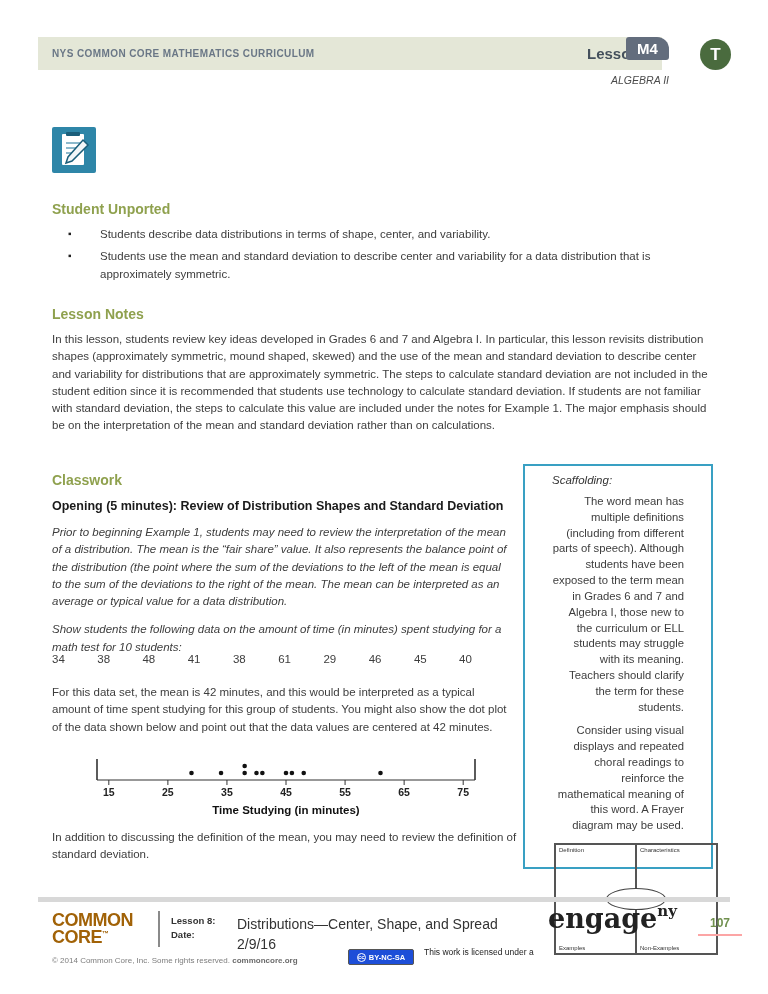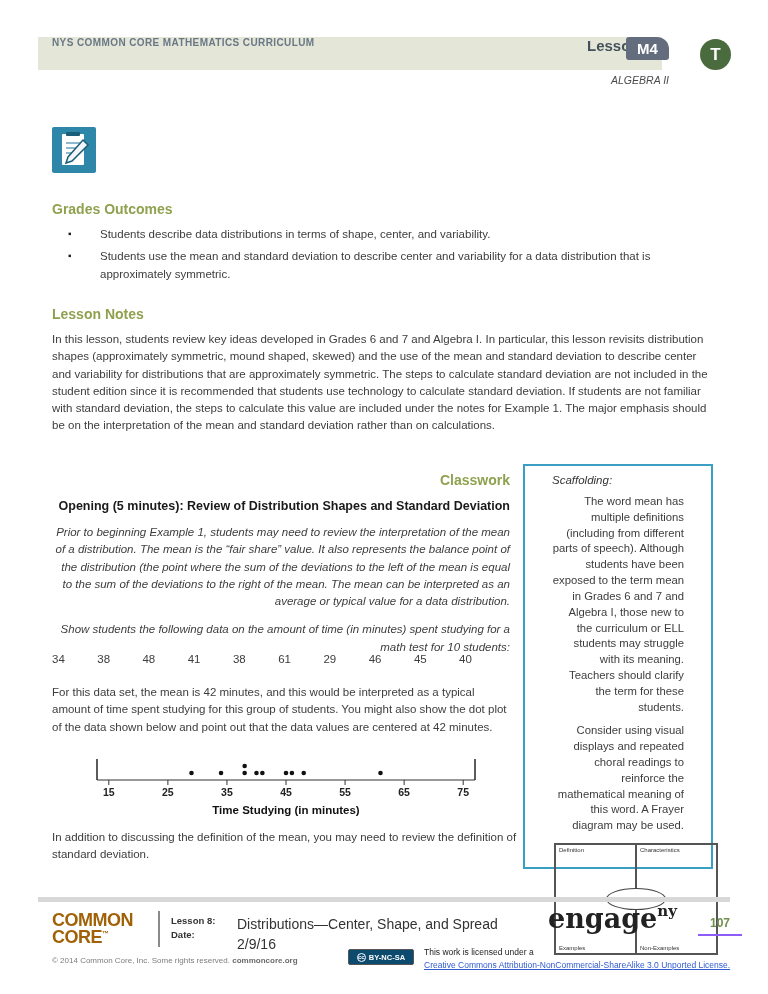--- a/index.html
+++ b/index.html
@@ -2,21 +2,21 @@
 <html><head>
 <meta charset="utf-8">
 <style>
   * { margin:0; padding:0; box-sizing:border-box; }
   html,body { background:#fff; }
   body { font-family:"Liberation Sans", sans-serif; color:#3d3d3d; }
   .page { position:relative; width:768px; height:994px; background:#ffffff; overflow:hidden; }
 
   
   .header-bar { position:absolute; left:38px; top:37px; width:624px; height:33px;
-    background:#e4e7d7; display:flex; }
+    background:#e4e7d7; display:flex; align-items:center; }
   .header-curriculum { padding-left:14px; font-size:10px; font-weight:bold;
     letter-spacing:.4px; color:#6a7786; }
   .header-lesson { position:absolute; right:10px; font-size:15px; font-weight:bold; color:#44505c; }
   .m4-badge { position:absolute; left:626px; top:37px; width:43px; height:23px;
     background:#636d7d; color:#fff; font-size:15px; font-weight:bold;
     display:flex; align-items:center; justify-content:center;
     border-radius:3px 12px 3px 3px; }
   .t-circle { position:absolute; left:700px; top:39px; width:31px; height:31px;
     background:#4a6b3e; border-radius:50%; color:#fff; font-size:17px; font-weight:bold;
     display:flex; align-items:center; justify-content:center; }
@@ -33,21 +33,21 @@
   .body-text { font-size:11.5px; line-height:1.5; color:#3d3d3d; }
 
   .outcomes { position:absolute; left:52px; top:201px; width:660px; }
   .outcomes ul { list-style:none; margin-top:9px; }
   .outcomes li { position:relative; padding-left:48px; margin-bottom:5px; }
   .outcomes li::before { content:"▪"; position:absolute; left:16px; top:0; font-size:10px; color:#222; }
 
   .notes { position:absolute; left:52px; top:306px; width:662px; }
   .notes p { margin-top:9px; }
 
-  .classwork { position:absolute; left:52px; top:472px; width:458px;text-align:right; }
+  .classwork { position:absolute; left:52px; top:472px; width:458px; }
   .opening-heading { font-size:12.5px; font-weight:bold; color:#1a1a1a; margin-top:11px; }
   .classwork p { margin-top:11px;font-style:italic; }
 
   .data-row { position:absolute; left:52px; top:653px; width:420px;
     display:flex; justify-content:space-between; font-size:11.5px; color:#3d3d3d; }
 
   .para2 { position:absolute; left:52px; top:684px; width:462px; }
   .dotplot { position:absolute; left:92px; top:750px; }
   .para3 { position:absolute; left:52px; top:829px; width:472px; }
 
@@ -72,24 +72,24 @@
     line-height:.92; letter-spacing:-.5px; color:#a16207; }
   .cc-logo sup { font-size:7px; }
   .footer-divider { position:absolute; left:158px; top:911px; width:2px; height:36px; background:#8a8a8a; }
   .footer-meta { position:absolute; left:171px; top:914px; font-size:9.5px; line-height:1.45; color:#333; }
   .footer-meta .lbl { font-weight:bold; display:inline-block; width:62px; }
   .footer-values { position:absolute; left:237px; top:914px; font-size:14px; line-height:1.45; color:#333; }
   .engage { position:absolute; left:548px; top:903px; font-family:"DejaVu Serif", serif;
     font-weight:bold; font-size:27px; color:#222; }
   .engage sup { font-size:15px; position:relative; top:-2px; }
   .page-num { position:absolute; left:698px; top:916px; width:44px; text-align:center;
-    font-size:12px; font-weight:bold; color:#70904e; border-bottom:2px solid #8b5cf6; padding-bottom:4px; }
+    font-size:12px; font-weight:bold; color:#70904e; border-bottom:2px solid #fca5a5; padding-bottom:4px; }
   .copyright { position:absolute; left:52px; top:956px; font-size:8px; color:#7d7d7d; }
   .copyright b { color:#6b6b6b;text-align:center; }
-  .cc-badge { position:absolute; left:348px; top:949px; width:66px; height:16px; background:#0c4a6e;
+  .cc-badge { position:absolute; left:348px; top:949px; width:66px; height:16px; background:#1d4ed8;
     border:1px solid #555; border-radius:2px; color:#fff; font-size:7.5px; font-weight:bold;
     display:flex; align-items:center; justify-content:center; gap:3px; }
   .cc-badge .cc-circ { width:9px; height:9px; border:1px solid #fff; border-radius:50%;
     font-size:6px; font-weight:bold; display:flex; align-items:center; justify-content:center; }
   .license { position:absolute; left:424px; top:946px; font-size:8.5px; line-height:1.5; color:#222; }
   .license a { color:#2f5bcf; text-decoration:underline; }
 </style>
 </head>
 <body>
 
@@ -111,21 +111,21 @@
         <rect x="14" y="5" width="14" height="4" rx="1" fill="#1b5e7a"></rect>
         <line x1="14" y1="16" x2="28" y2="16" stroke="#8db9cc" stroke-width="2"></line>
         <line x1="14" y1="21" x2="28" y2="21" stroke="#8db9cc" stroke-width="2"></line>
         <line x1="14" y1="26" x2="24" y2="26" stroke="#8db9cc" stroke-width="2"></line>
         <path d="M31 13 L36 18 L20 34 L14 36 L16 30 Z" fill="#f2f6f8" stroke="#1b5e7a" stroke-width="1.5"></path>
       </svg>
     </span>
   </div>
 
   <div class="outcomes">
-    <div class="section-heading">Grades Outcomes</div>
+    <div class="section-heading">Student Unported</div>
     <ul class="body-text">
       <li>Students describe data distributions in terms of shape, center, and variability.</li>
       <li>Students use the mean and standard deviation to describe center and variability for a data distribution that is approximately symmetric.</li>
     </ul>
   </div>
 
   <div class="notes">
     <div class="section-heading">Lesson Notes</div>
     <p class="body-text">In this lesson, students review key ideas developed in Grades 6 and 7 and Algebra I.  In particular, this lesson revisits distribution shapes (approximately symmetric, mound shaped, skewed) and the use of the mean and standard deviation to describe center and variability for distributions that are approximately symmetric.  The steps to calculate standard deviation are not included in the student edition since it is recommended that students use technology to calculate standard deviation.  If students are not familiar with standard deviation, the steps to calculate this value are included under the notes for Example 1.  The major emphasis should be on the interpretation of the mean and standard deviation rather than on calculations.</p>
   </div>
@@ -232,16 +232,15 @@
     <span>© 2014 Common Core, Inc. Some rights reserved.</span> <b>commoncore.org</b>
   </div>
 
   <div class="cc-badge">
     <span class="cc-circ">cc</span>
     <span>BY-NC-SA</span>
   </div>
 
   <div class="license">
     <div>This work is licensed under a</div>
-    <a href="#">Creative Commons Attribution-NonCommercial-ShareAlike 3.0 Unported License.</a>
   </div>
 
 </div>
 
 </body></html>

